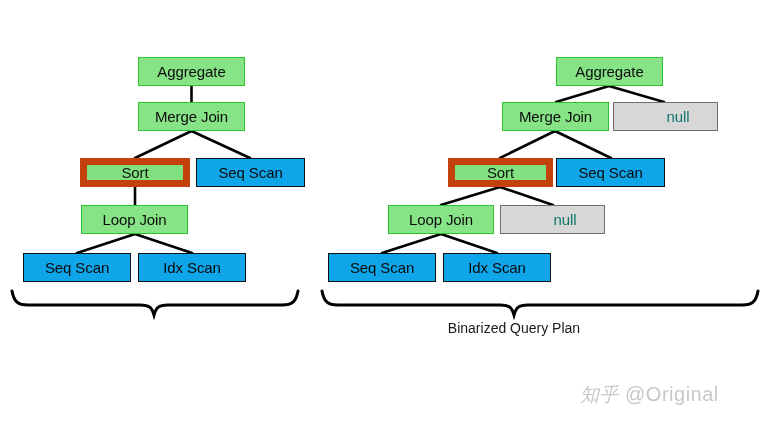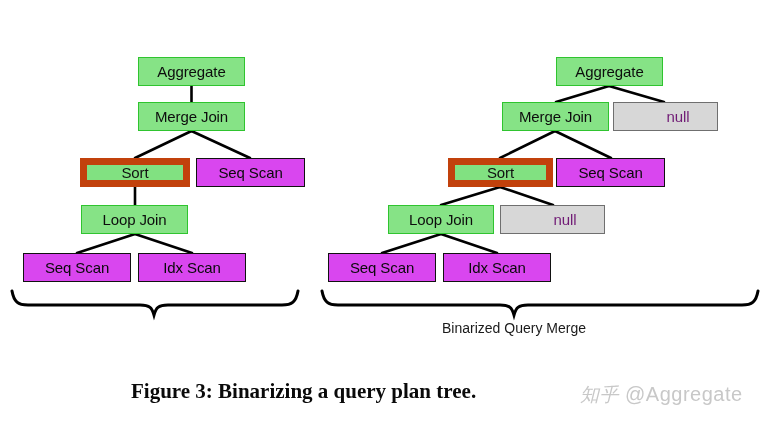--- a/index.html
+++ b/index.html
@@ -46,28 +46,28 @@
     background: #86e386;
     border: 1.5px solid #2fc42f;
     color: #0d0d0d;
   }
   .node-sort {
     background: #81e181;
     border: 7px solid #c2410c;
     color: #101010;
   }
   .node-leaf {
-    background: #d946ef;
+    background: #0ea5e9;
     border: 1.5px solid #111111;
     color: #0a0a0a;
   }
   .node-null {
     background: #d7d7d7;
     border: 1.5px solid #6f6f6f;
-    color: #701a75;
+    color: #0f766e;
     padding-left: 25px;
   }
   .plan-label {
     position: absolute;
     font-family: "Liberation Sans", sans-serif;
     font-size: 14px;
     color: #1a1a1a;
     white-space: nowrap;
     text-align: center;
   }
@@ -151,22 +151,21 @@
 
   <div class="node node-internal" style="left:388px; top:205px; width:106px; height:29px;">Loop Join</div>
 
   <div class="node node-null" style="left:500px; top:205px; width:105px; height:29px;">null</div>
 
   <div class="node node-leaf" style="left:328px; top:253px; width:108px; height:29px;">Seq Scan</div>
 
   <div class="node node-leaf" style="left:443px; top:253px; width:108px; height:29px;">Idx Scan</div>
 
 
-  <div class="plan-label" style="left:414px; top:320px; width:200px;">Binarized Query Merge</div>
+  <div class="plan-label" style="left:414px; top:320px; width:200px;">Binarized Query Plan</div>
 
-  <div class="caption" style="left:131px; top:379px;">Figure 3: Binarizing a query plan tree.</div>
 
   <div class="watermark" style="left:580px; top:382px;">
     <span class="wm-cjk">知乎</span>
-    <span>@Aggregate</span>
+    <span>@Original</span>
   </div>
 
 </div>
 
 </body></html>

